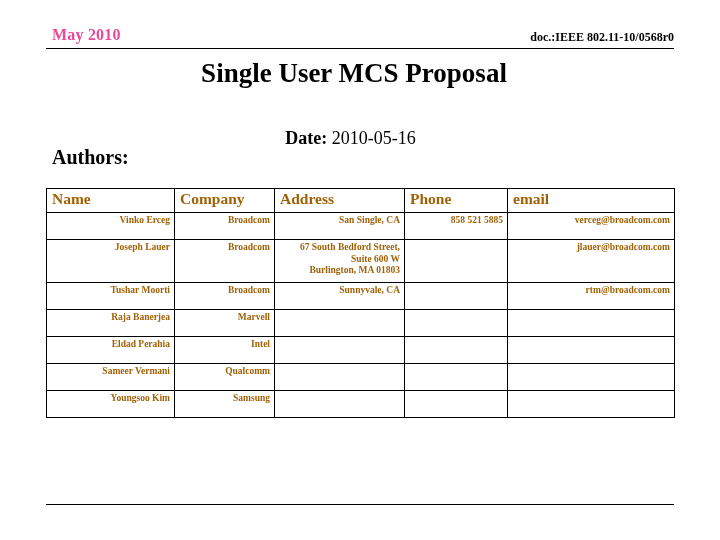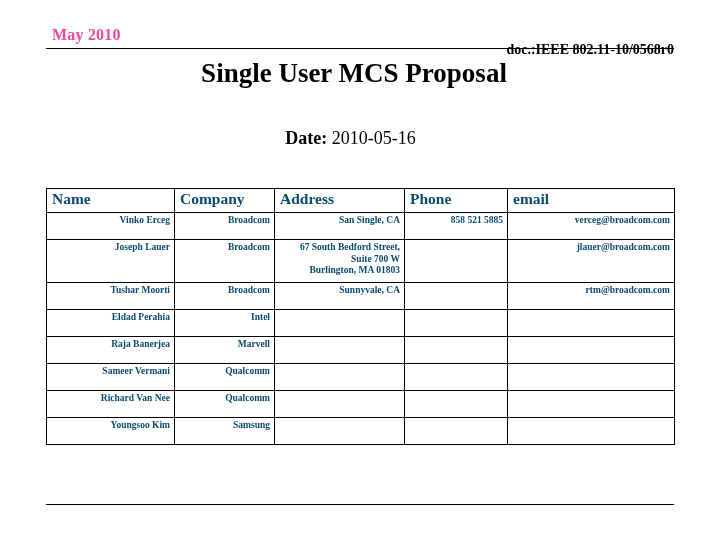--- a/index.html
+++ b/index.html
@@ -33,22 +33,22 @@
     left: 6px;
     top: 0px;
     font-size: 16px;
     font-weight: bold;
     color: #ec4899;
     letter-spacing: 0.2px;
   }
   .header-doc {
     position: absolute;
     right: 0px;
-    top: 16px;
-    font-size: 14px;
+    top: 4px;
+    font-size: 12px;
     font-weight: bold;
     color: #000000;
     white-space: nowrap;
   }
   .header-rule {
     position: absolute;
     left: 0px;
     top: 22px;
     width: 628px;
     border-top: 1.5px solid #000000;
@@ -100,21 +100,21 @@
   table.authors-table {
     border-collapse: collapse;
     width: 628px;
     table-layout: fixed;
   }
   table.authors-table th,
   table.authors-table td {
     border: 1px solid #000000;
     vertical-align: top;
     padding: 2px 4px 2px 5px;
-    color: #0c4a6e;
+    color: #a16207;
   }
   table.authors-table th {
     font-size: 15.5px;
     font-weight: bold;
     text-align: left;
     height: 20px;
     padding-top: 1px;
     padding-bottom: 2px;
   }
   table.authors-table td {
@@ -180,20 +180,21 @@
     <div class="header-rule"></div>
   </div>
 
   <div class="slide-title">Single User MCS Proposal</div>
 
   <div class="date-line">
     <span class="date-label">Date:</span>
     <span class="date-value">2010-05-16</span>
   </div>
 
+  <div class="authors-label">Authors:</div>
 
   <div class="authors-table-wrap">
     <table class="authors-table">
       <colgroup>
         <col class="c-name">
         <col class="c-company">
         <col class="c-address">
         <col class="c-phone">
         <col class="c-email">
       </colgroup>
@@ -212,56 +213,49 @@
           <td>Broadcom</td>
           <td>San Single, CA</td>
           <td>858 521 5885</td>
           <td>verceg@broadcom.com</td>
         </tr>
         <tr>
           <td class="multi">Joseph Lauer</td>
           <td class="multi">Broadcom</td>
           <td class="multi">
             <div>67 South Bedford Street,</div>
-            <div>Suite 700 W</div>
+            <div>Suite 600 W</div>
             <div>Burlington, MA 01803</div>
           </td>
           <td class="multi"></td>
           <td class="multi">jlauer@broadcom.com</td>
         </tr>
         <tr>
           <td>Tushar Moorti</td>
           <td>Broadcom</td>
           <td>Sunnyvale, CA</td>
           <td></td>
           <td>rtm@broadcom.com</td>
         </tr>
         <tr>
+          <td>Raja Banerjea</td>
+          <td>Marvell</td>
+          <td></td>
+          <td></td>
+          <td></td>
+        </tr>
+        <tr>
           <td>Eldad Perahia</td>
           <td>Intel</td>
           <td></td>
           <td></td>
           <td></td>
         </tr>
         <tr>
-          <td>Raja Banerjea</td>
-          <td>Marvell</td>
-          <td></td>
-          <td></td>
-          <td></td>
-        </tr>
-        <tr>
           <td>Sameer  Vermani</td>
-          <td>Qualcomm</td>
-          <td></td>
-          <td></td>
-          <td></td>
-        </tr>
-        <tr>
-          <td>Richard Van Nee</td>
           <td>Qualcomm</td>
           <td></td>
           <td></td>
           <td></td>
         </tr>
         <tr>
           <td>Youngsoo Kim</td>
           <td>Samsung</td>
           <td></td>
           <td></td>

